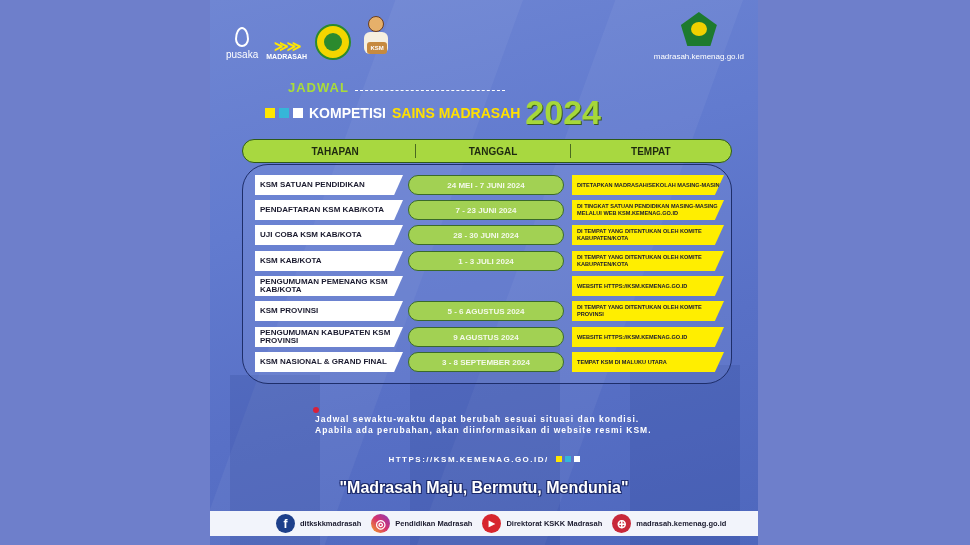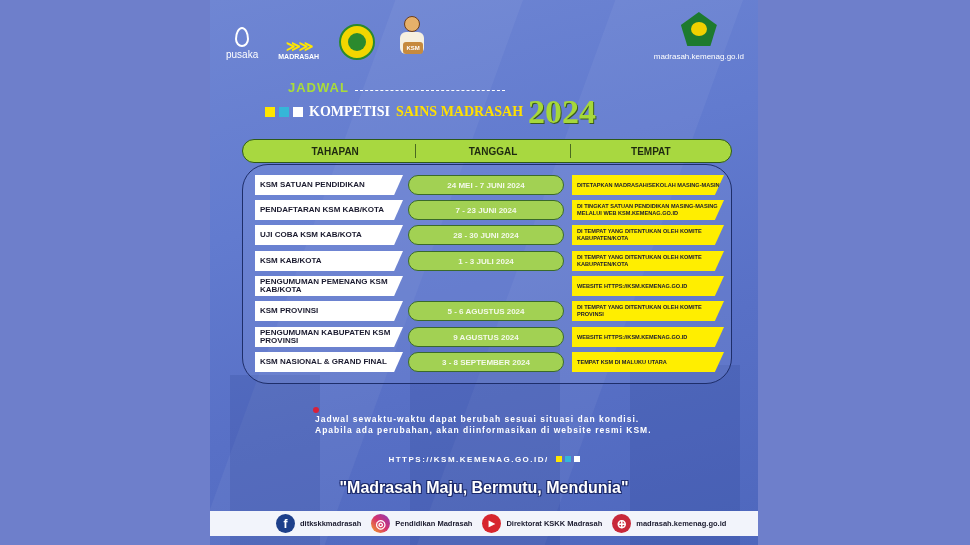--- a/index.html
+++ b/index.html
@@ -11,41 +11,41 @@
   }
   .poster {
     position: absolute; left: 210px; top: 0; width: 548px; height: 545px;
     background: linear-gradient(165deg, #6f86d3 0%, #627bcf 35%, #5870c6 65%, #4e67bd 100%);
     overflow: hidden;
   }
   
   .streak { position: absolute; top: -50px; width: 120px; height: 700px; background: rgba(255,255,255,0.05); transform: rotate(20deg); }
   .bldg { position: absolute; bottom: 0; background: rgba(40,60,140,0.18); }
 
-  .logos { position: absolute; left: 16px; top: 14px; display: flex; align-items: flex-end; gap: 20px; }
+  .logos { position: absolute; left: 16px; top: 14px; display: flex; align-items: flex-end; gap: 8px; }
   .logo-pusaka { display: flex; flex-direction: column; align-items: center; color: #fff; font-size: 10px; }
   .logo-pusaka .drop { width: 14px; height: 20px; border: 2px solid #fff; border-radius: 50% 50% 50% 50% / 60% 60% 40% 40%; position: relative; margin-bottom: 2px; }
   .logo-madrasah { display: flex; flex-direction: column; align-items: center; color: #fff; font-size: 7px; font-weight: bold; }
   .logo-madrasah .chev { color: #ffe600; font-size: 14px; font-weight: bold; letter-spacing: -2px; line-height: 14px; }
   .logo-emblem { width: 36px; height: 36px; border-radius: 50%; background: #f3d600; border: 2px solid #2b8a2e; display: flex; align-items: center; justify-content: center; }
   .logo-emblem .inner { width: 18px; height: 18px; border-radius: 50%; background: #2b8a2e; }
   .logo-mascot { width: 34px; height: 46px; position: relative; }
   .logo-mascot .head { position: absolute; left: 9px; top: 2px; width: 16px; height: 16px; border-radius: 50%; background: #e6b06a; border: 1px solid #6b3d1c; }
   .logo-mascot .body { position: absolute; left: 5px; top: 18px; width: 24px; height: 22px; background: #f6f0e0; border-radius: 6px; }
   .logo-mascot .sign { position: absolute; left: 8px; top: 28px; width: 20px; height: 12px; background: #c68a3e; border-radius: 3px; font-size: 6px; color: #fff; text-align: center; line-height: 12px; font-weight: bold; }
 
   .kemenag { position: absolute; right: 14px; top: 12px; display: flex; flex-direction: column; align-items: center; }
   .kemenag .penta { width: 36px; height: 34px; background: #1d7a2e; clip-path: polygon(50% 0, 100% 38%, 82% 100%, 18% 100%, 0 38%); display: flex; align-items: center; justify-content: center; }
   .kemenag .penta .yel { width: 16px; height: 14px; background: #f0d000; border-radius: 50%; }
   .kemenag .url { color: #fff; font-size: 8px; margin-top: 6px; }
 
   .title-wrap { position: absolute; left: 55px; top: 80px; }
   .title-jadwal { position: absolute; left: 23px; top: 0; color: #a9dc3a; font-weight: bold; font-size: 13px; letter-spacing: 1px; }
   .title-dash { position: absolute; left: 90px; top: 10px; width: 150px; border-top: 1px dashed #fff; }
-  .title-row { position: absolute; left: 0; top: 13px; display: flex; align-items: center; white-space: nowrap; font-family: Liberation Serif, serif; }
+  .title-row { position: absolute; left: 0; top: 13px; display: flex; align-items: center; white-space: nowrap; }
   .sq { width: 10px; height: 10px; margin-right: 4px; }
   .t-komp { color: #fff; font-weight: bold; font-size: 14px; margin-left: 2px; }
   .t-sains { color: #ffe000; font-weight: bold; font-size: 14px; margin-left: 6px; }
   .t-year { color: #a6d83a; font-weight: bold; font-size: 34px; margin-left: 5px; text-shadow: 1px 1px 0 #3a5a1e; }
 
   .thead {
     position: absolute; left: 32px; top: 139px; width: 490px; height: 24px;
     background: #a8d840; border: 1.5px solid #2e5a18; border-radius: 12px;
     display: flex; align-items: center; padding-left: 12px;
   }

